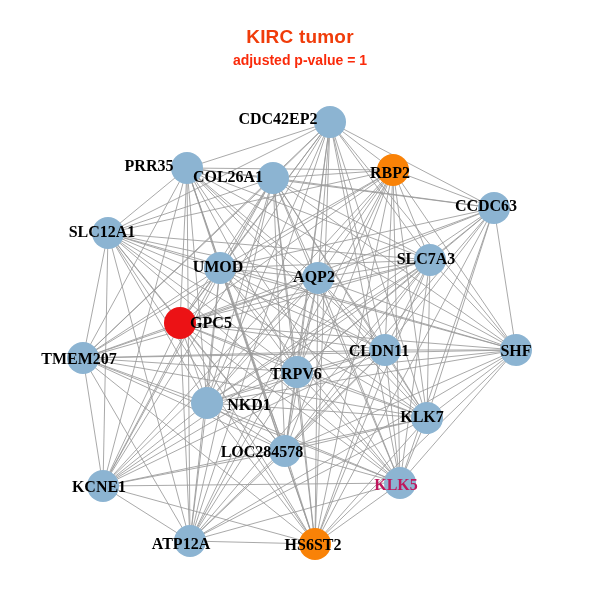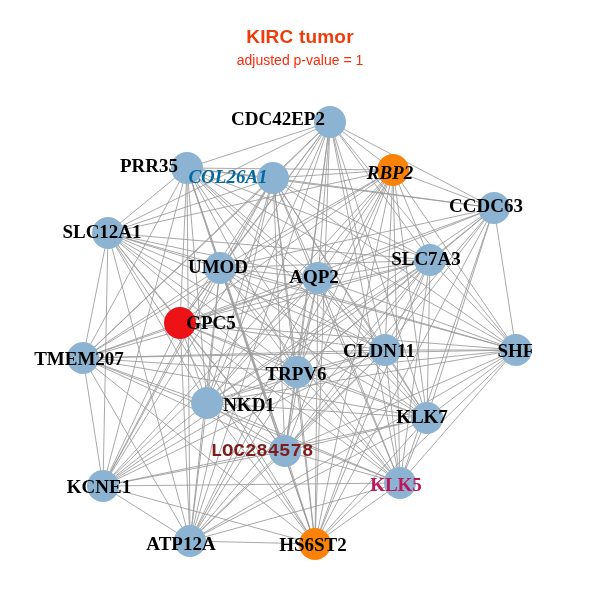--- a/index.html
+++ b/index.html
@@ -25,21 +25,21 @@
   }
   #chart-title {
     font-size: 19px;
     font-weight: bold;
     color: #F03C0A;
     letter-spacing: 0.2px;
     line-height: 22px;
   }
   #chart-subtitle {
     font-size: 14px;
-    font-weight: normal;
+    font-weight: bold;
     color: #FA2A0A;
     line-height: 20px;
     margin-top: 2px;
   }
   #graph-svg {
     position: absolute;
     top: 0;
     left: 0;
     width: 600px;
     height: 600px;
@@ -49,21 +49,21 @@
     stroke-width: 1;
     fill: none;
     opacity: 0.85;
   }
   .node-circle {
     stroke: none;
   }
   .node-label {
     position: absolute;
     font-family: "Liberation Serif", "DejaVu Serif", serif;
-    font-size: 19px;
+    font-size: 16px;
     font-weight: bold;
     color: #000000;
     white-space: nowrap;
     transform: translate(-50%, -50%);
     pointer-events: none;
     line-height: 13px;
   }
 </style>
 </head>
 <body>
@@ -304,34 +304,34 @@
         <circle cx="103" cy="486" r="16" fill="#8CB4D2" class="node-circle"></circle>
         <circle cx="400" cy="483" r="16" fill="#8CB4D2" class="node-circle"></circle>
         <circle cx="190" cy="541" r="16" fill="#8CB4D2" class="node-circle"></circle>
         <circle cx="315" cy="544" r="16" fill="#F98207" class="node-circle"></circle>
       </g>
   </svg>
 
   <div id="label-layer">
       <div class="node-label" style="left: 278px; top: 118px; color: rgb(0, 0, 0);">CDC42EP2</div>
       <div class="node-label" style="left: 149px; top: 165px; color: rgb(0, 0, 0);">PRR35</div>
-      <div class="node-label" style="left: 228px; top: 176px; color: #0369a1; font-style: italic;">COL26A1</div>
-      <div class="node-label" style="left: 390px; top: 172px; color: rgb(0, 0, 0); font-style: italic;">RBP2</div>
+      <div class="node-label" style="left: 228px; top: 176px; color: #000000;">COL26A1</div>
+      <div class="node-label" style="left: 390px; top: 172px; color: rgb(0, 0, 0);">RBP2</div>
       <div class="node-label" style="left: 486px; top: 205px; color: rgb(0, 0, 0);">CCDC63</div>
       <div class="node-label" style="left: 102px; top: 231px; color: rgb(0, 0, 0);">SLC12A1</div>
       <div class="node-label" style="left: 218px; top: 266px; color: rgb(0, 0, 0);">UMOD</div>
       <div class="node-label" style="left: 314px; top: 276px; color: rgb(0, 0, 0);">AQP2</div>
       <div class="node-label" style="left: 426px; top: 258px; color: rgb(0, 0, 0); text-align: right;">SLC7A3</div>
       <div class="node-label" style="left: 175px; top: 322px; color: rgb(0, 0, 0); margin-left: 36px;">GPC5</div>
       <div class="node-label" style="left: 379px; top: 350px; color: rgb(0, 0, 0);">CLDN11</div>
       <div class="node-label" style="left: 516px; top: 350px; color: rgb(0, 0, 0);">SHF</div>
       <div class="node-label" style="left: 79px; top: 358px; color: rgb(0, 0, 0);">TMEM207</div>
       <div class="node-label" style="left: 296px; top: 373px; color: rgb(0, 0, 0); text-align: right;">TRPV6</div>
       <div class="node-label" style="left: 201px; top: 404px; color: rgb(0, 0, 0); margin-left: 48px;">NKD1</div>
       <div class="node-label" style="left: 422px; top: 416px; color: rgb(0, 0, 0);">KLK7</div>
-      <div class="node-label" style="left: 262px; top: 451px; color: #7f1d1d; font-family: Liberation Mono, monospace;">LOC284578</div>
+      <div class="node-label" style="left: 262px; top: 451px; color: #000000;">LOC284578</div>
       <div class="node-label" style="left: 99px; top: 486px; color: rgb(0, 0, 0);">KCNE1</div>
       <div class="node-label" style="left: 396px; top: 484px; color: #be185d; text-align: center;">KLK5</div>
       <div class="node-label" style="left: 181px; top: 543px; color: rgb(0, 0, 0);">ATP12A</div>
       <div class="node-label" style="left: 313px; top: 544px; color: rgb(0, 0, 0);">HS6ST2</div>
     </div>
 
 </div>
 
 </body></html>

